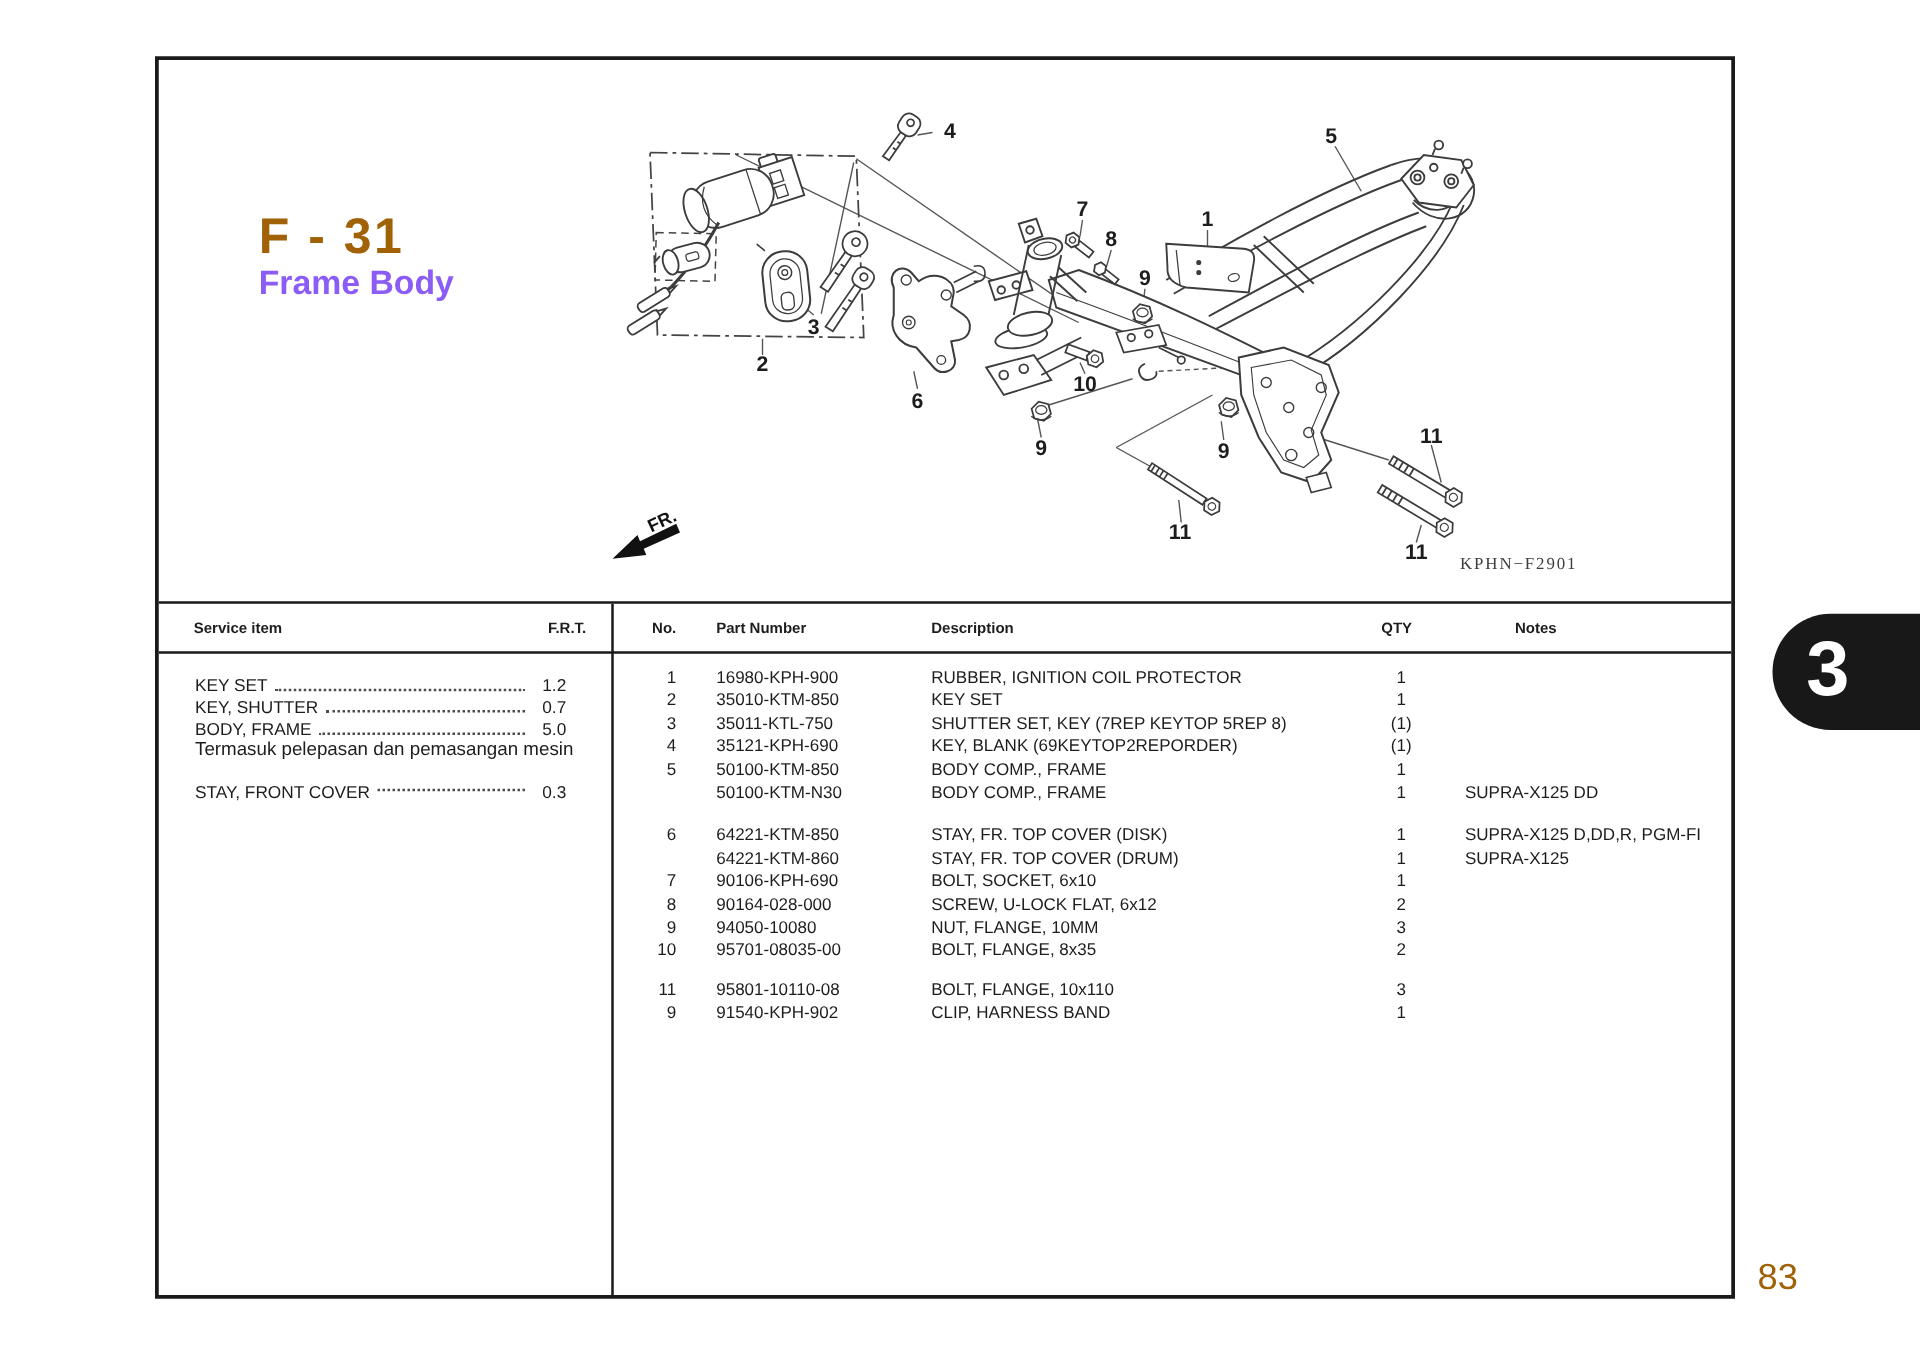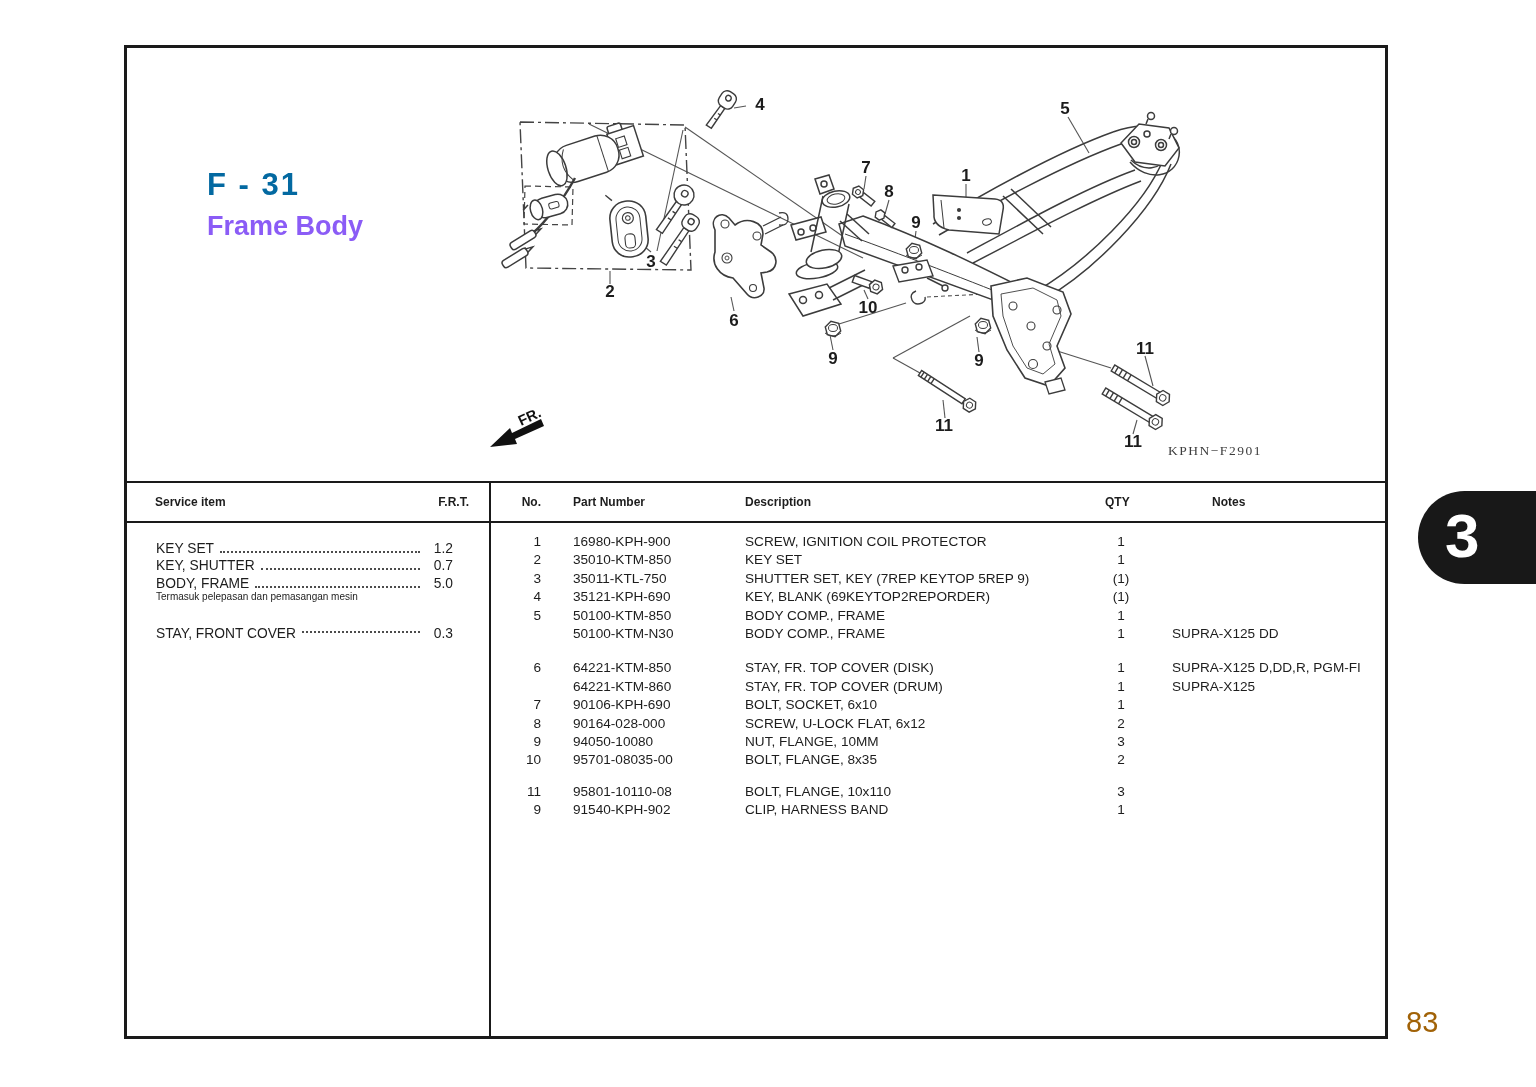--- a/index.html
+++ b/index.html
@@ -1,32 +1,32 @@
 <!DOCTYPE html>
 <html><head>
 <meta charset="utf-8">
 <style>
   html,body{margin:0;padding:0;background:#ffffff;width:1536px;height:1087px;overflow:hidden;
             font-family:"Liberation Sans",sans-serif;color:#1d1d1d;}
   .sheet{position:absolute;left:124px;top:45px;width:1258px;height:988px;border:3px solid #1a1a1a;background:#fff;}
   
   .diagram-wrap{position:absolute;left:0;top:0;width:1258px;height:433px;}
-  .sec-code{position:absolute;left:80px;top:119px;font-size:31px;font-weight:bold;letter-spacing:2px;color:#0369a1;}
+  .sec-code{position:absolute;left:80px;top:119px;font-size:40px;font-weight:bold;letter-spacing:2px;color:#a16207;}
   .sec-title{position:absolute;left:80px;top:163px;font-size:27px;font-weight:bold;color:#8b5cf6;text-align:right;}
   
   .lower{position:absolute;left:0;right:0;top:433px;bottom:0;border-top:2.5px solid #1a1a1a;}
   .lower .rule{position:absolute;left:0;right:0;top:38px;height:2px;background:#1a1a1a;}
   .svc{position:absolute;left:0;top:0;bottom:0;width:362px;border-right:2.5px solid #1a1a1a;}
   .parts{position:absolute;left:364px;top:0;bottom:0;right:0;}
   .hdr{position:absolute;top:12px;font-size:12px;font-weight:bold;white-space:nowrap;}
   .svc-rows{position:absolute;left:29px;top:55px;width:297px;font-size:13.8px;}
   .svc-row{display:flex;align-items:flex-end;height:17.6px;white-space:nowrap;}
   .svc-row .dots{flex:1;border-bottom:2px dotted #4c4c4c;margin:0 3px 3px 6px;}
   .svc-row .frt{width:30px;text-align:right;}
-  .svc-note{height:18.5px;font-size:10px;white-space:nowrap;}
+  .svc-note{height:18.5px;font-size:15px;white-space:nowrap;}
   .svc-gap{margin-top:15px;align-items:center;}
   .parts-rows{position:absolute;left:0;right:0;top:51px;font-size:13.6px;}
   .p-row{display:grid;grid-template-columns:50px 204px 350px 52px 1fr;height:18.4px;align-items:baseline;white-space:nowrap;}
   .p-row .no{text-align:right;}
   .p-row .pn{padding-left:32px;}
   .p-row .qty{text-align:center;}
   .p-row .nt{padding-left:25px;}
   .gap1{margin-top:16px;}
   .gap2{margin-top:13px;}
   
@@ -346,35 +346,35 @@
     <div class="parts">
       <span class="hdr" style="left:0;width:50px;text-align:right">No.</span>
       <span class="hdr" style="left:82px">Part Number</span>
       <span class="hdr" style="left:254px">Description</span>
       <span class="hdr" style="left:614px">QTY</span>
       <span class="hdr" style="left:721px">Notes</span>
       <div class="parts-rows" id="parts-rows">
           <div class="p-row">
             <span class="no">1</span>
             <span class="pn">16980-KPH-900</span>
-            <span class="ds">SCREW, IGNITION COIL PROTECTOR</span>
+            <span class="ds">RUBBER, IGNITION COIL PROTECTOR</span>
             <span class="qty">1</span>
             <span class="nt"></span>
           </div>
           <div class="p-row">
             <span class="no">2</span>
             <span class="pn">35010-KTM-850</span>
             <span class="ds">KEY SET</span>
             <span class="qty">1</span>
             <span class="nt"></span>
           </div>
           <div class="p-row">
             <span class="no">3</span>
             <span class="pn">35011-KTL-750</span>
-            <span class="ds">SHUTTER SET, KEY (7REP KEYTOP 5REP 9)</span>
+            <span class="ds">SHUTTER SET, KEY (7REP KEYTOP 5REP 8)</span>
             <span class="qty">(1)</span>
             <span class="nt"></span>
           </div>
           <div class="p-row">
             <span class="no">4</span>
             <span class="pn">35121-KPH-690</span>
             <span class="ds">KEY, BLANK (69KEYTOP2REPORDER)</span>
             <span class="qty">(1)</span>
             <span class="nt"></span>
           </div>

